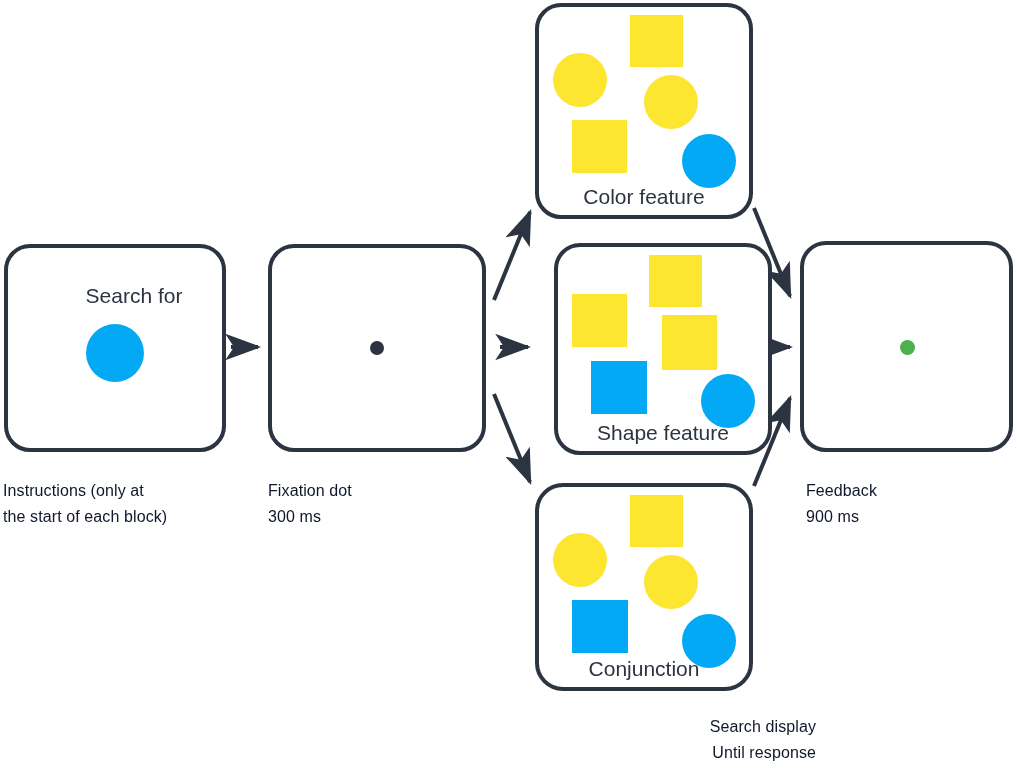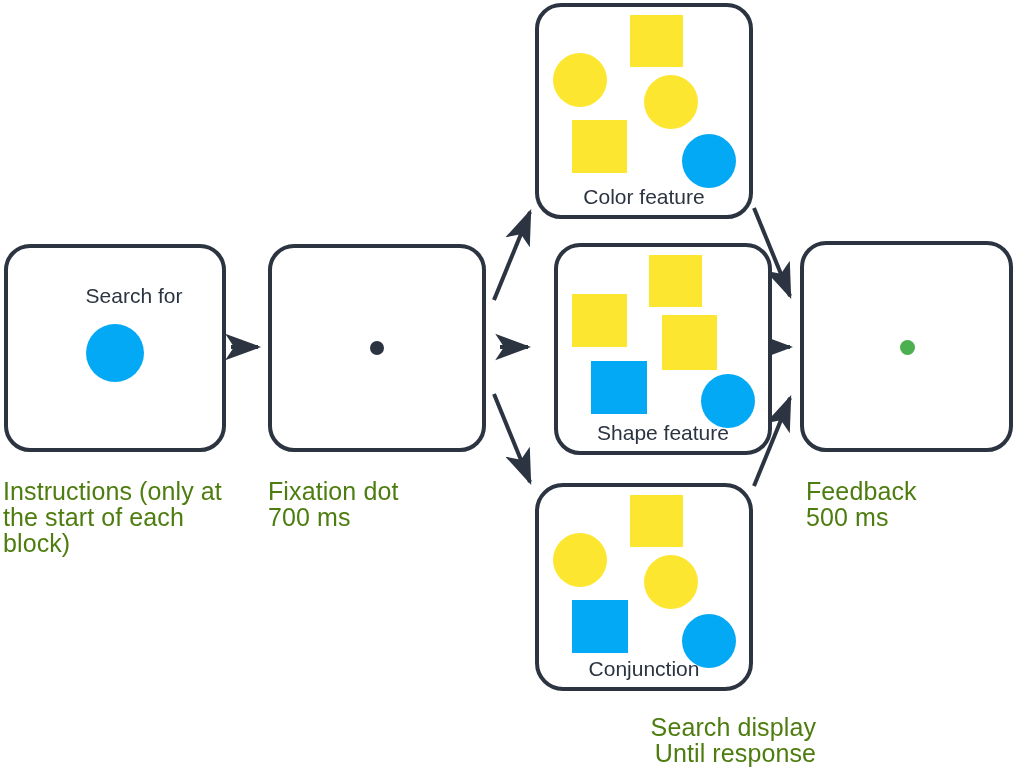--- a/index.html
+++ b/index.html
@@ -32,23 +32,23 @@
   }
   .panel {
     position: absolute;
     box-sizing: border-box;
     background: #ffffff;
     border: 4px solid #2b3440;
     border-radius: 26px;
   }
   .panel-caption {
     position: absolute;
-    font-size: 25px;
+    font-size: 16px;
     line-height: 26px;
-    color: #4d7c0f;
+    color: #0f172a;
     white-space: pre-line;
     letter-spacing: 0.1px;
   }
   .inner-label {
     position: absolute;
     font-size: 21px;
     line-height: 24px;
     color: #2b3440;
     white-space: nowrap;
   }
@@ -94,21 +94,21 @@
     <div class="inner-label" style="left:0; right:0; top:36px; text-align:center; white-space:normal;padding-left:38px;">Search for</div>
     <div class="shape circle" style="left:78px; top:76px; width:58px; height:58px; background:#03a9f4;"></div>
   </div>
   <div class="panel-caption" style="left:3px; top:478px; width:250px;">Instructions (only at
 the start of each block)</div>
 
   <div class="panel" style="left:268px; top:244px; width:218px; height:208px;">
     <div class="dot" style="left:50%; top:50%; width:14px; height:14px; margin-left:-7px; margin-top:-7px; background:#2b3440;"></div>
   </div>
   <div class="panel-caption" style="left:268px; top:478px; width:230px;">Fixation dot
-700 ms</div>
+300 ms</div>
 
   <div class="panel" style="left:535px; top:3px; width:218px; height:216px;">
     <div class="shape" style="left:91px; top:8px; width:53px; height:52px; background:#fce62f;"></div>
     <div class="shape circle" style="left:14px; top:46px; width:54px; height:54px; background:#fce62f;"></div>
     <div class="shape circle" style="left:105px; top:68px; width:54px; height:54px; background:#fce62f;"></div>
     <div class="shape" style="left:33px; top:113px; width:55px; height:53px; background:#fce62f;"></div>
     <div class="shape circle" style="left:143px; top:127px; width:54px; height:54px; background:#03a9f4;"></div>
     <div class="inner-label" style="left:0; right:0; bottom:6px; text-align:center;">Color feature</div>
   </div>
 
@@ -130,15 +130,15 @@
     <div class="inner-label" style="left:0; right:0; bottom:6px; text-align:center;">Conjunction</div>
   </div>
 
   <div class="panel-caption" style="left:536px; top:714px; width:280px;text-align:right;">Search display
 Until response</div>
 
   <div class="panel" style="left:800px; top:241px; width:213px; height:211px;">
     <div class="dot" style="left:50%; top:50%; width:15px; height:15px; margin-left:-7px; margin-top:-7px; background:#4caf50;"></div>
   </div>
   <div class="panel-caption" style="left:806px; top:478px; width:200px;">Feedback
-500 ms</div>
+900 ms</div>
 
 </div>
 
 </body></html>

